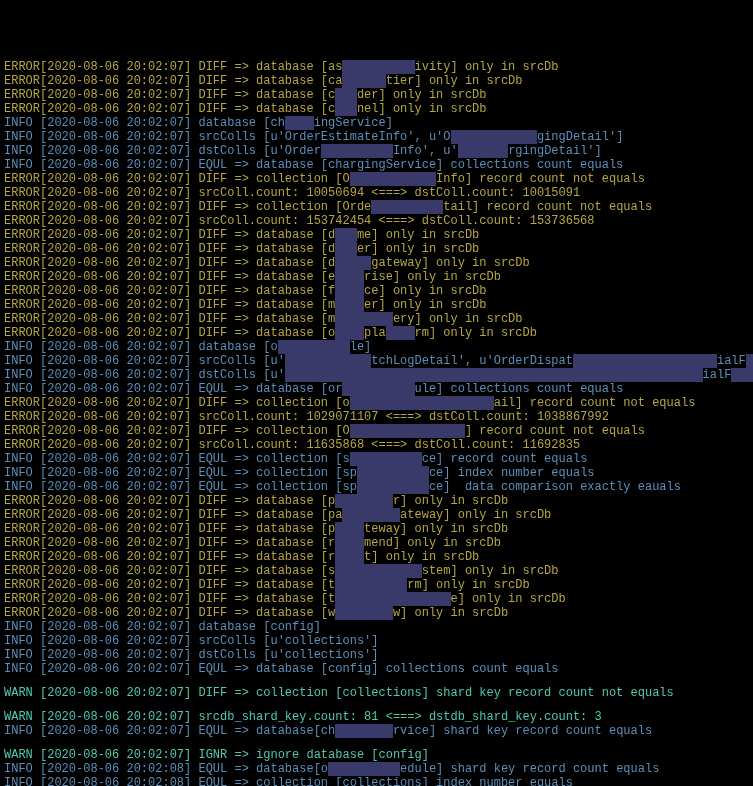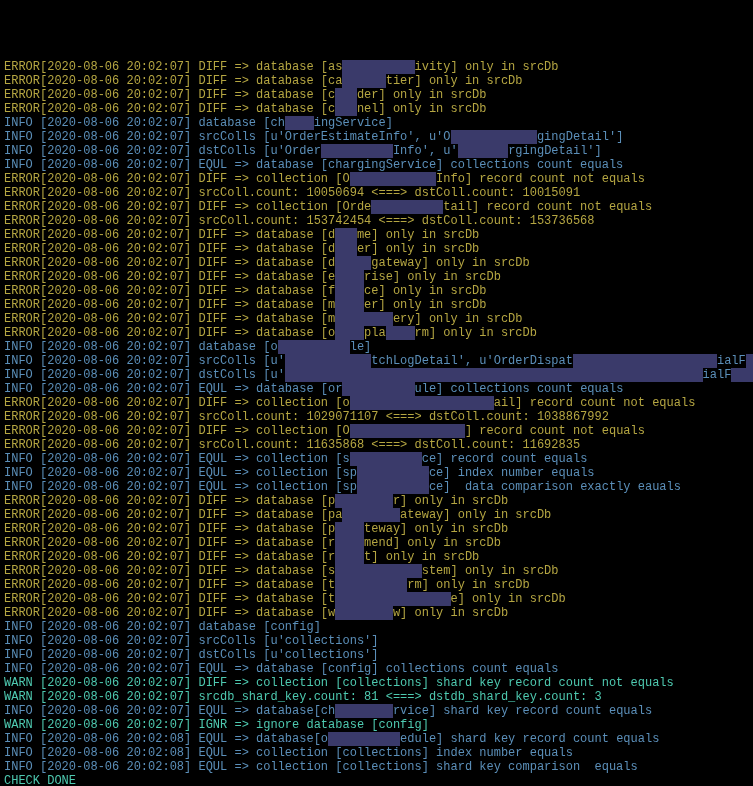--- a/index.html
+++ b/index.html
@@ -10,21 +10,21 @@
       line-height: 14px;
       padding: 4px;
       white-space: pre;
       overflow: hidden;
     }
     .log-line {
       display: block;
     }
     .level-ERROR { color: #b5a642; }
     .level-INFO { color: #5b8fb9; }
-    .level-WARN { color: #4ec9b0; }
+    .level-WARN { color: #4ec9b0; margin-top: 10px; }
     .level-CHECK { color: #4ec9b0; }
     .ts { color: #5b8fb9; }
     .ts-err { color: #b5a642; }
     .ts-warn { color: #4ec9b0; }
     .redact {
       background: #3a3a6a;
       color: #3a3a6a;
       display: inline-block;
     }
   </style>

